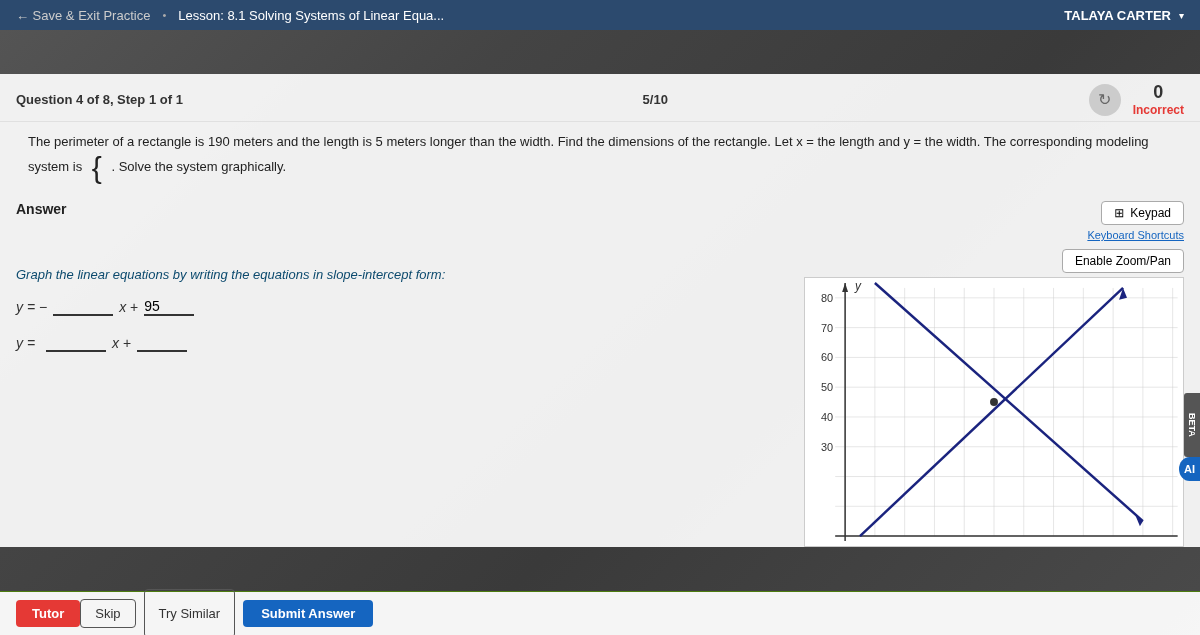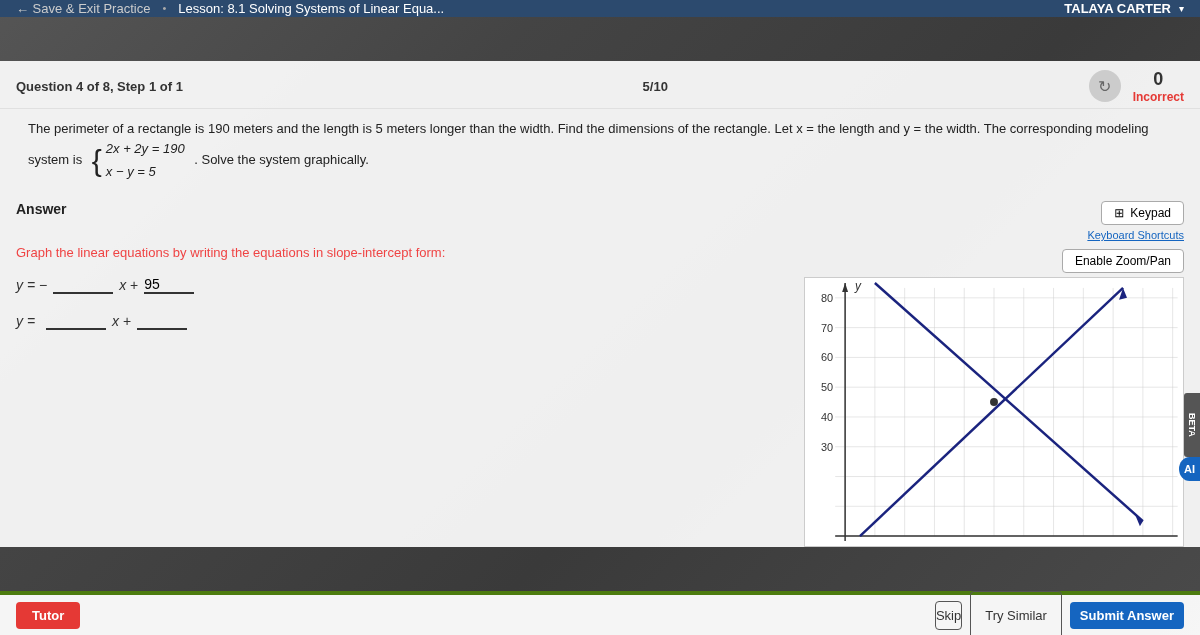--- a/index.html
+++ b/index.html
@@ -191,27 +191,29 @@
       flex: 1;
       display: flex;
       flex-direction: column;
       padding-top: 8px;
     }
 
     .answer-label {
       font-size: 14px;
       font-weight: 700;
       color: #222;
-      margin-bottom: 28px;
+      margin-bottom: 10px;
     }
 
     .graph-instruction {
       font-size: 13px;
-      color: #ef4444;
+      color: #0c4a6e;
       margin-bottom: 16px;
+      margin-top: 40px;
+      font-style: italic;
     }
 
     .equation-row {
       display: flex;
       align-items: center;
       gap: 6px;
       margin-bottom: 18px;
       font-size: 14px;
       color: #333;
     }
@@ -304,25 +306,24 @@
 
     .graph-svg {
       width: 100%;
       height: 100%;
     }
 
     
     .bottom-bar {
       height: 44px;
       background: rgba(255,255,255,0.95);
-      border-top: 4px solid #4d7c0f;
+      border-top: 1px solid #4d7c0f;
       display: flex;
       align-items: center;
       padding: 0 16px;
-      justify-content: space-between;
     }
 
     .tutor-btn {
       background: #e53935;
       color: #fff;
       border: none;
       border-radius: 4px;
       padding: 6px 16px;
       font-size: 13px;
       font-weight: 600;
@@ -332,42 +333,42 @@
     .bottom-right-btns {
       display: flex;
       gap: 8px;
       align-items: center;
     }
 
     .skip-btn {
       background: transparent;
       border: 1px solid #555;
       border-radius: 4px;
-      padding: 6px 0;
+      padding: 6px 14px;
       font-size: 13px;
       cursor: pointer;
       color: #333;
     }
 
     .try-similar-btn {
       background: transparent;
       border: 1px solid #555;
       border-radius: 4px;
       padding: 16px 14px;
       font-size: 13px;
       cursor: pointer;
       color: #333;
     }
 
     .submit-btn {
       background: #1565c0;
       color: #fff;
       border: none;
       border-radius: 4px;
-      padding: 6px 10px;
+      padding: 6px 18px;
       font-size: 13px;
       font-weight: 600;
       cursor: pointer;
     }
   </style>
 </head>
 <body>
 
 <div class="bg-overlay"></div>
 
@@ -403,24 +404,20 @@
           <span class="incorrect-label">Incorrect</span>
         </div>
       </div>
     </div>
 
     <div class="problem-area">
       <div class="problem-text">
         <span>The perimeter of a rectangle is 190 meters and the length is 5 meters longer than the width. Find the dimensions of the rectangle. Let x = the length and y = the width. The corresponding modeling system is</span>
         <span style="display:inline-flex;align-items:center;gap:4px;vertical-align:middle;margin:0 6px;">
           <span style="font-size:30px;font-weight:200;line-height:1;">{</span>
-          <span style="display:flex;flex-direction:column;gap:2px;font-size:13px;font-style:italic;">
-            <span>2x + 2y = 190</span>
-            <span>x − y = 5</span>
-          </span>
         </span>
         <span>. Solve the system graphically.</span>
       </div>
     </div>
 
     <div class="body-area">
 
       <div class="left-panel">
         <span class="answer-label">Answer</span>
 

